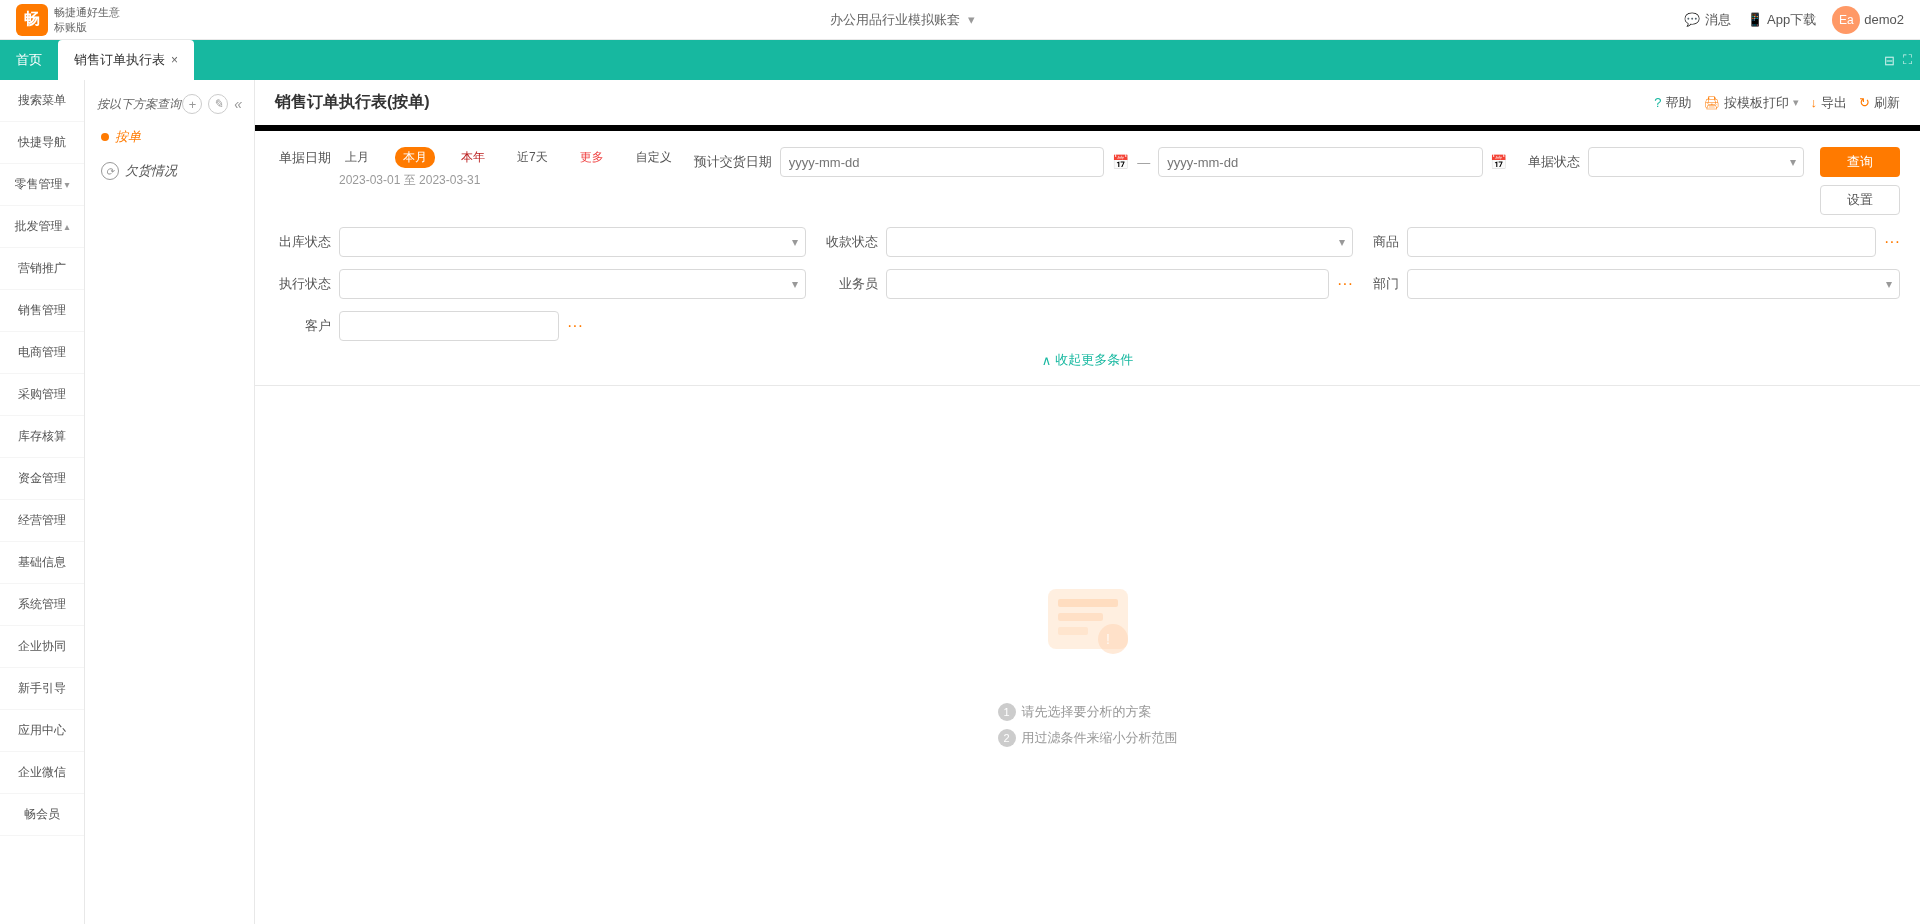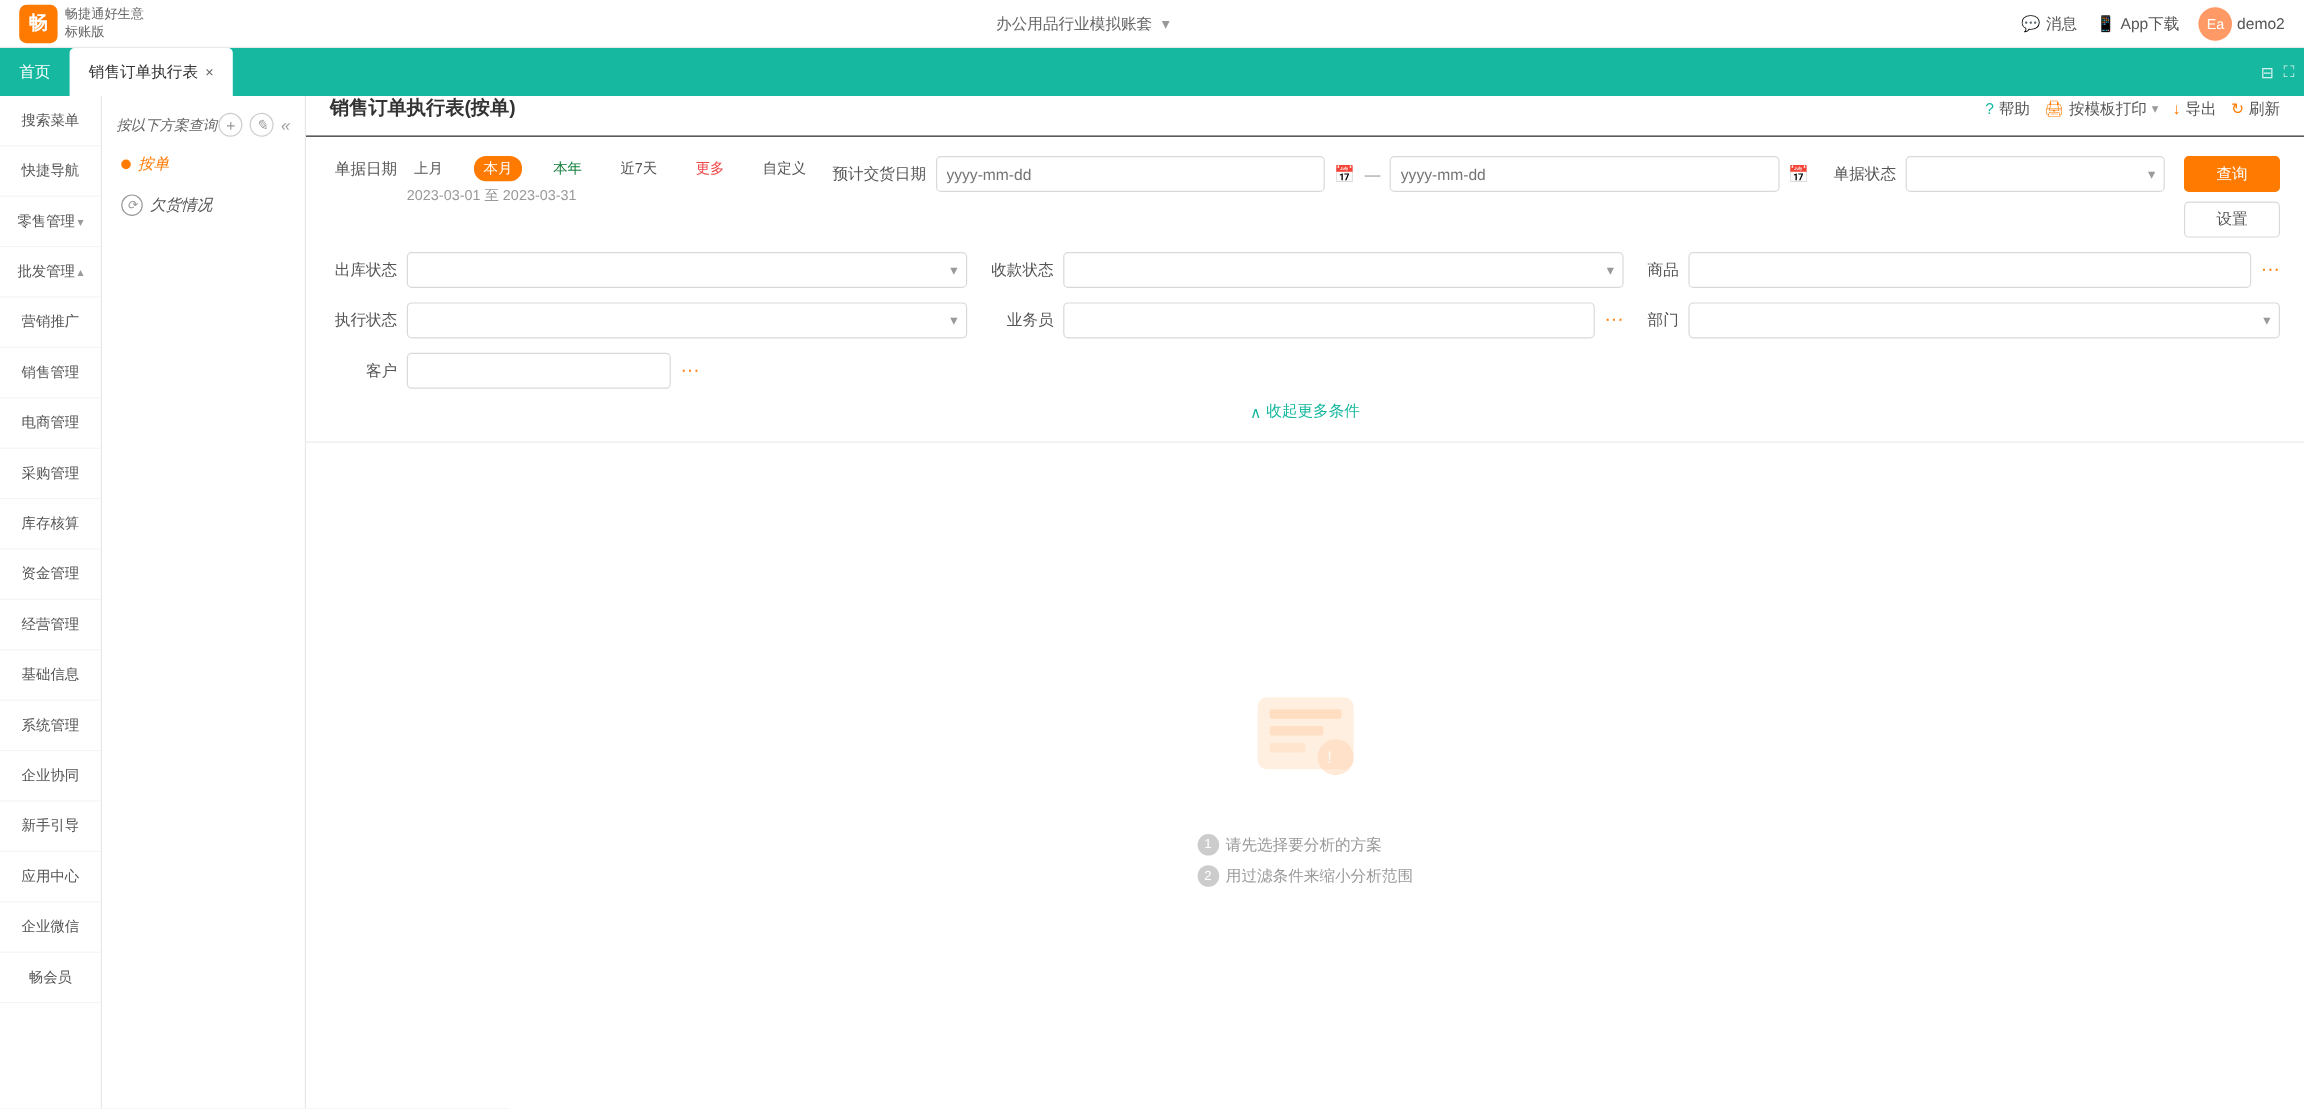--- a/index.html
+++ b/index.html
@@ -41,21 +41,21 @@
     .filter-panel-header { display: flex; align-items: center; justify-content: space-between; padding: 6px 12px; font-size: 12px; color: #666; }
     .filter-panel-header-icons { display: flex; gap: 6px; align-items: center; color: #999; }
     .filter-item { display: flex; align-items: center; gap: 6px; padding: 8px 16px; cursor: pointer; font-size: 13px; color: #555; }
     .filter-item.active { color: #ff7a00; }
     .filter-circle { width: 20px; height: 20px; border-radius: 50%; border: 2px solid #999; display: flex; align-items: center; justify-content: center; font-size: 10px; color: #999; }
 
     
     .main-content { flex: 1; overflow-y: auto; display: flex; flex-direction: column; }
 
     
-    .page-header { background: #fff; padding: 0 20px 0; border-bottom: 1px solid #000000; display: flex; align-items: center; justify-content: space-between; }
+    .page-header { background: #fff; padding: 12px 20px 0; border-bottom: 6px solid #000000; display: flex; align-items: center; justify-content: space-between; }
     .page-title { font-size: 16px; font-weight: 600; color: #333; padding-bottom: 12px; }
     .page-header-actions { display: flex; align-items: center; gap: 12px; padding-bottom: 12px; color: #555; font-size: 13px; }
     .page-header-action { display: flex; align-items: center; gap: 4px; cursor: pointer; }
 
     
     .search-form { background: #fff; padding: 16px 20px; border-bottom: 1px solid #e8e8e8; }
     .search-select { flex: 1; height: 30px; border: 1px solid #d9d9d9; border-radius: 4px; padding: 0 8px; font-size: 13px; color: #333; outline: none; background: #fff; appearance: none; position: relative; }
     .select-wrapper { flex: 1; position: relative; }
     .select-wrapper::after { content: '▾'; position: absolute; right: 8px; top: 50%; transform: translateY(-50%); color: #999; pointer-events: none; font-size: 12px; }
     .date-input { flex: 1; height: 30px; border: 1px solid #d9d9d9; border-radius: 4px; padding: 0 8px; font-size: 13px; color: #999; outline: none; }
@@ -229,21 +229,21 @@
 
       <div class="search-form">
         <div style="display:flex; gap:16px; align-items:flex-start;">
 
           <div style="display:flex; flex-direction:column; min-width:340px;">
             <div style="display:flex; align-items:center; gap:8px;">
               <span style="color:#555; font-size:13px; white-space:nowrap; min-width:56px; text-align:right;">单据日期</span>
               <div style="display:flex; align-items:center; gap:20px;">
                 <span class="date-tag" style="font-size:12px; cursor:pointer; color:#555; padding:2px 6px;">上月</span>
                 <span class="date-tag active" style="font-size:12px; cursor:pointer; background:#ff7a00; color:#fff; border-radius:10px; padding:2px 8px;">本月</span>
-                <span class="date-tag" style="font-size:12px; cursor:pointer; color:#15803d; padding:2px 6px;">本年</span>
+                <span class="date-tag" style="font-size:12px; cursor:pointer; color:#b91c1c; padding:2px 6px;">本年</span>
                 <span class="date-tag" style="font-size:12px; cursor:pointer; color:#555; padding:2px 6px;">近7天</span>
                 <span class="date-tag" style="font-size:12px; cursor:pointer; color:#ef4444; padding:2px 6px;">更多</span>
                 <span class="date-tag" style="font-size:12px; cursor:pointer; color:#555; padding:2px 6px;">自定义</span>
               </div>
             </div>
             <div style="margin-left:64px; margin-top:4px;">
               <span style="font-size:12px; color:#999;">2023-03-01 至 2023-03-31</span>
             </div>
           </div>
 

